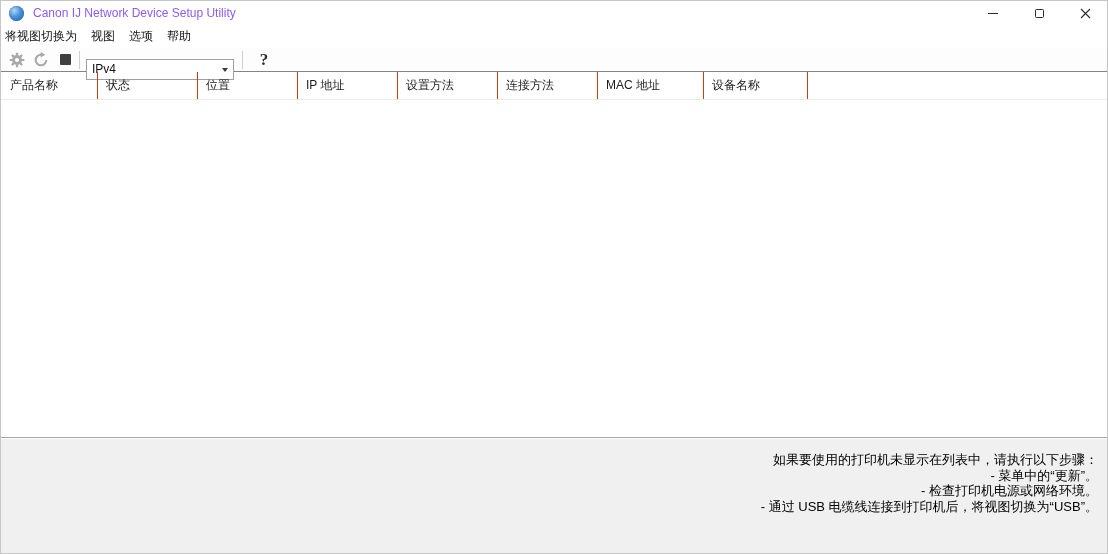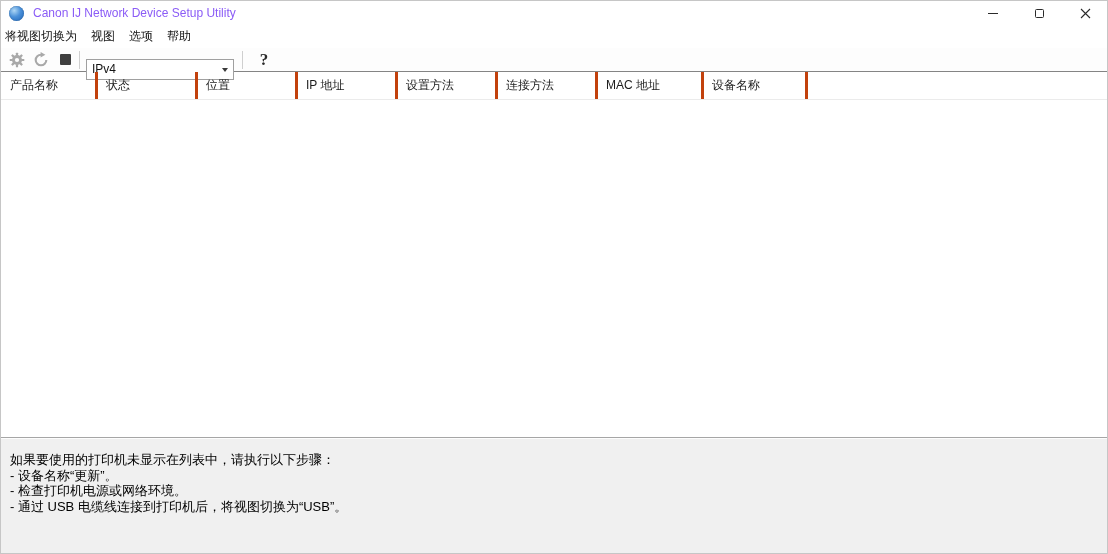--- a/index.html
+++ b/index.html
@@ -46,34 +46,34 @@
   .combo-value { flex:1; font-size:12px; color:#141414; padding-left:5px; line-height:19px; }
   .combo-arrow-box { width:17px; height:100%; display:flex; align-items:center; justify-content:center; }
   .chevron-down { width:0; height:0; border-left:3.5px solid transparent; border-right:3.5px solid transparent; border-top:4px solid #3a3a3a; }
   .help-btn { margin-left:4px; width:22px; height:20px; display:flex; align-items:center; justify-content:center;
               font-family:"Liberation Serif","DejaVu Serif",serif; font-size:17px; font-weight:bold; color:#2a2a2a; }
 
   
   .list-header { height:28px; display:flex; background:#ffffff; border-bottom:1px solid #ebebeb; }
   .hcell {
     font-size:12px; color:#1c1c1c; line-height:27px; padding-left:8px;
-    border-right:3px solid #c2410c; white-space:nowrap; overflow:hidden; flex:0 0 auto;
+    border-right:1px solid #c2410c; white-space:nowrap; overflow:hidden; flex:0 0 auto;
   }
   .hcell:first-child { padding-left:10px; }
   .hcell.filler { flex:1 1 auto; border-right:none; }
 
   
   .list-body { height:337px; background:#ffffff; }
 
   
   .footer {
     height:117px; background:#f0f0f0; border-top:1px solid #a6a6a6;
     box-shadow:inset 0 1px 0 #fdfdfd; padding:14px 10px 0 10px;
   }
-  .footer-line { font-size:13px; line-height:15.6px; color:#000000; white-space:nowrap; }
+  .footer-line { font-size:13px; line-height:15.6px; color:#000000; white-space:nowrap;text-align:right; }
 </style>
 </head>
 <body>
 
 <div class="window">
 
   <div class="titlebar">
     <div class="app-icon"></div>
     <div class="window-title">Canon IJ Network Device Setup Utility</div>
     <div class="titlebar-spacer"></div>
@@ -145,18 +145,18 @@
     <div class="hcell" style="width:100px">连接方法</div>
     <div class="hcell" style="width:106px">MAC 地址</div>
     <div class="hcell" style="width:104px">设备名称</div>
     <div class="hcell filler"></div>
   </div>
 
   <div class="list-body"></div>
 
   <div class="footer">
     <div class="footer-line">如果要使用的打印机未显示在列表中，请执行以下步骤：</div>
-    <div class="footer-line">- 设备名称“更新”。</div>
+    <div class="footer-line">- 菜单中的“更新”。</div>
     <div class="footer-line">- 检查打印机电源或网络环境。</div>
     <div class="footer-line">- 通过 USB 电缆线连接到打印机后，将视图切换为“USB”。</div>
   </div>
 
 </div>
 
 </body></html>

